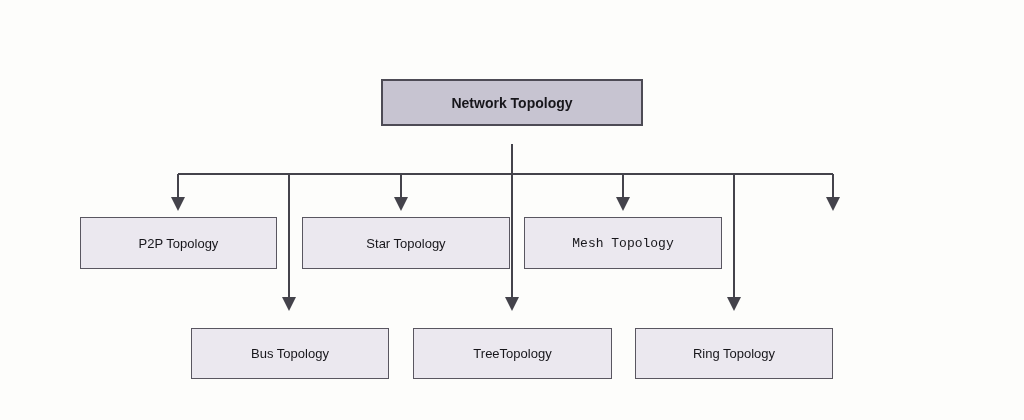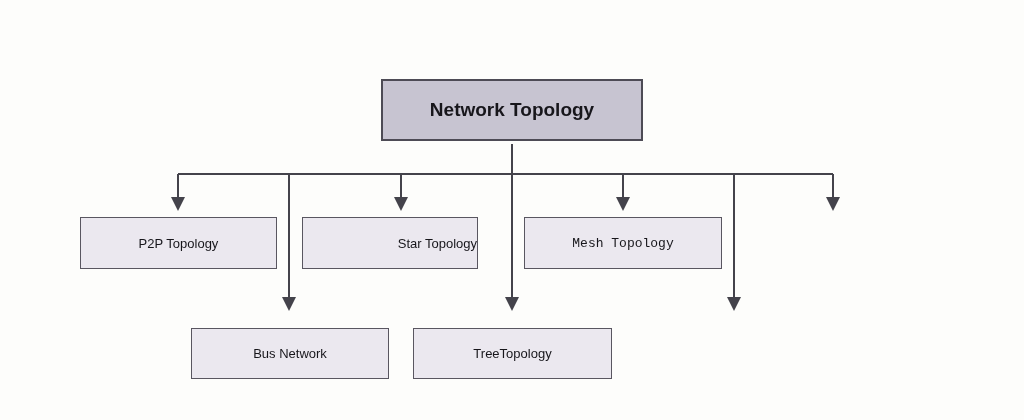--- a/index.html
+++ b/index.html
@@ -30,33 +30,33 @@
     justify-content: center;
     box-sizing: border-box;
     color: var(--text, #17161b);
     text-align: center;
     white-space: nowrap;
   }
   .node.root {
     background: var(--root-fill, #c7c4d1);
     border: 2px solid var(--root-border, #4d4b55);
     font-weight: bold;
-    font-size: 19px;
-    left: 381px; top: 79px; width: 262px; height: 62px;
+    font-size: 14px;
+    left: 381px; top: 79px; width: 262px; height: 47px;
   }
   .node.child {
     background: var(--child-fill, #ebe8ef);
     border: 1.5px solid var(--child-border, #595660);
     font-size: 13px;
     height: 52px;
   }
   
   .node.l1 { top: 217px; }
   .node.pos-p2p    { left: 80px;  width: 197px; }
-  .node.pos-star   { left: 302px; width: 176px; justify-content: flex-end; }
+  .node.pos-star   { left: 302px; width: 208px; }
   .node.pos-mesh   { left: 524px; width: 198px; font-family: Liberation Mono, monospace; }
   .node.pos-hybrid { left: 747px; width: 198px; }
   
   .node.l2 { top: 328px; height: 51px; }
   .node.pos-bus  { left: 191px; width: 198px; }
   .node.pos-tree { left: 413px; width: 199px; }
   .node.pos-ring { left: 635px; width: 198px; }
 </style>
 </head>
 <body>
@@ -98,19 +98,22 @@
     <span>P2P Topology</span>
   </div>
   <div class="node child l1 pos-star">
     <span>Star Topology</span>
   </div>
   <div class="node child l1 pos-mesh">
     <span>Mesh Topology</span>
   </div>
 
   <div class="node child l2 pos-bus">
-    <span>Bus Network</span>
+    <span>Bus Topology</span>
   </div>
   <div class="node child l2 pos-tree">
     <span>TreeTopology</span>
+  </div>
+  <div class="node child l2 pos-ring">
+    <span>Ring Topology</span>
   </div>
 
 </div>
 
 </body></html>

